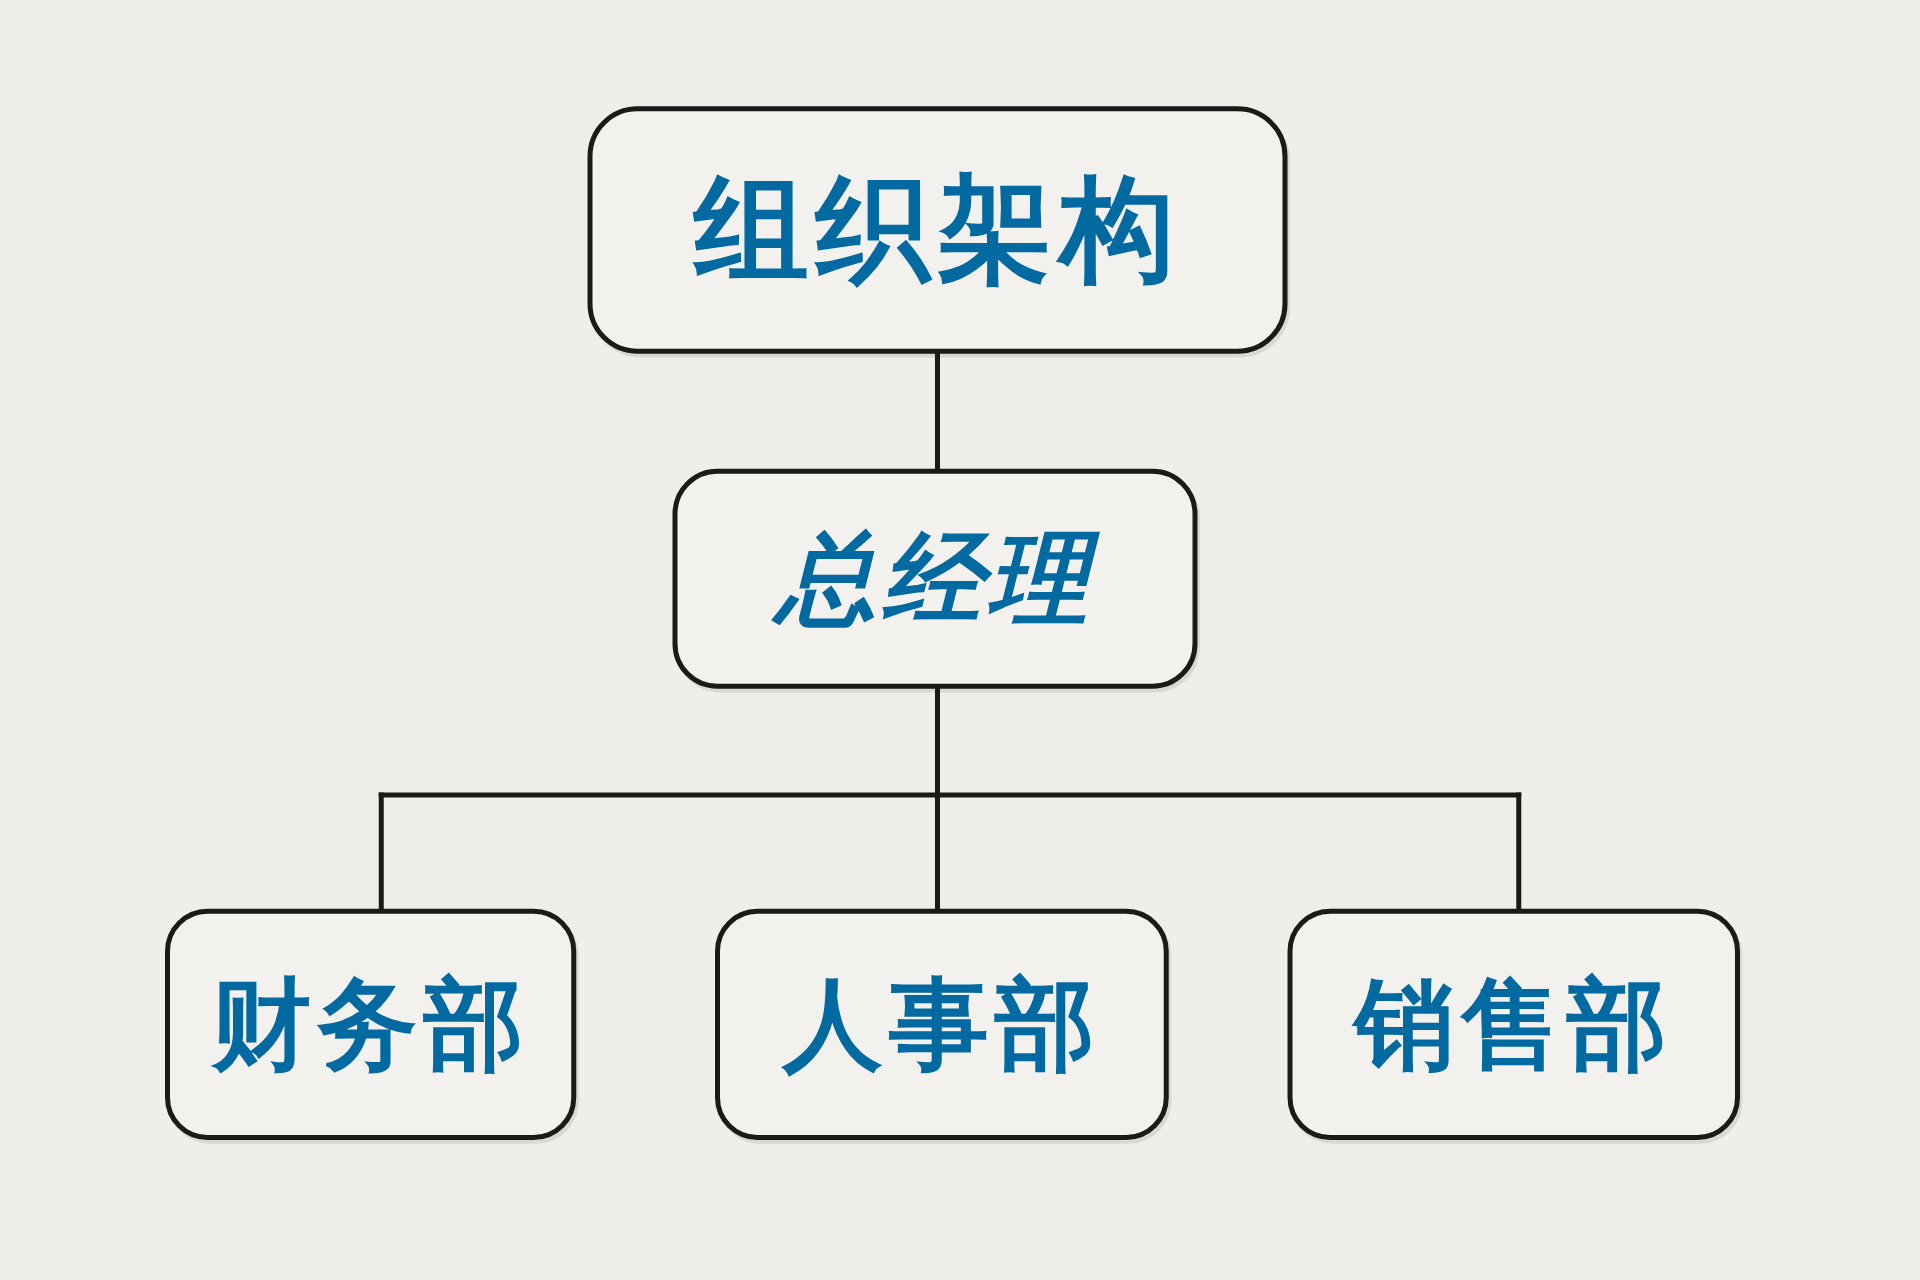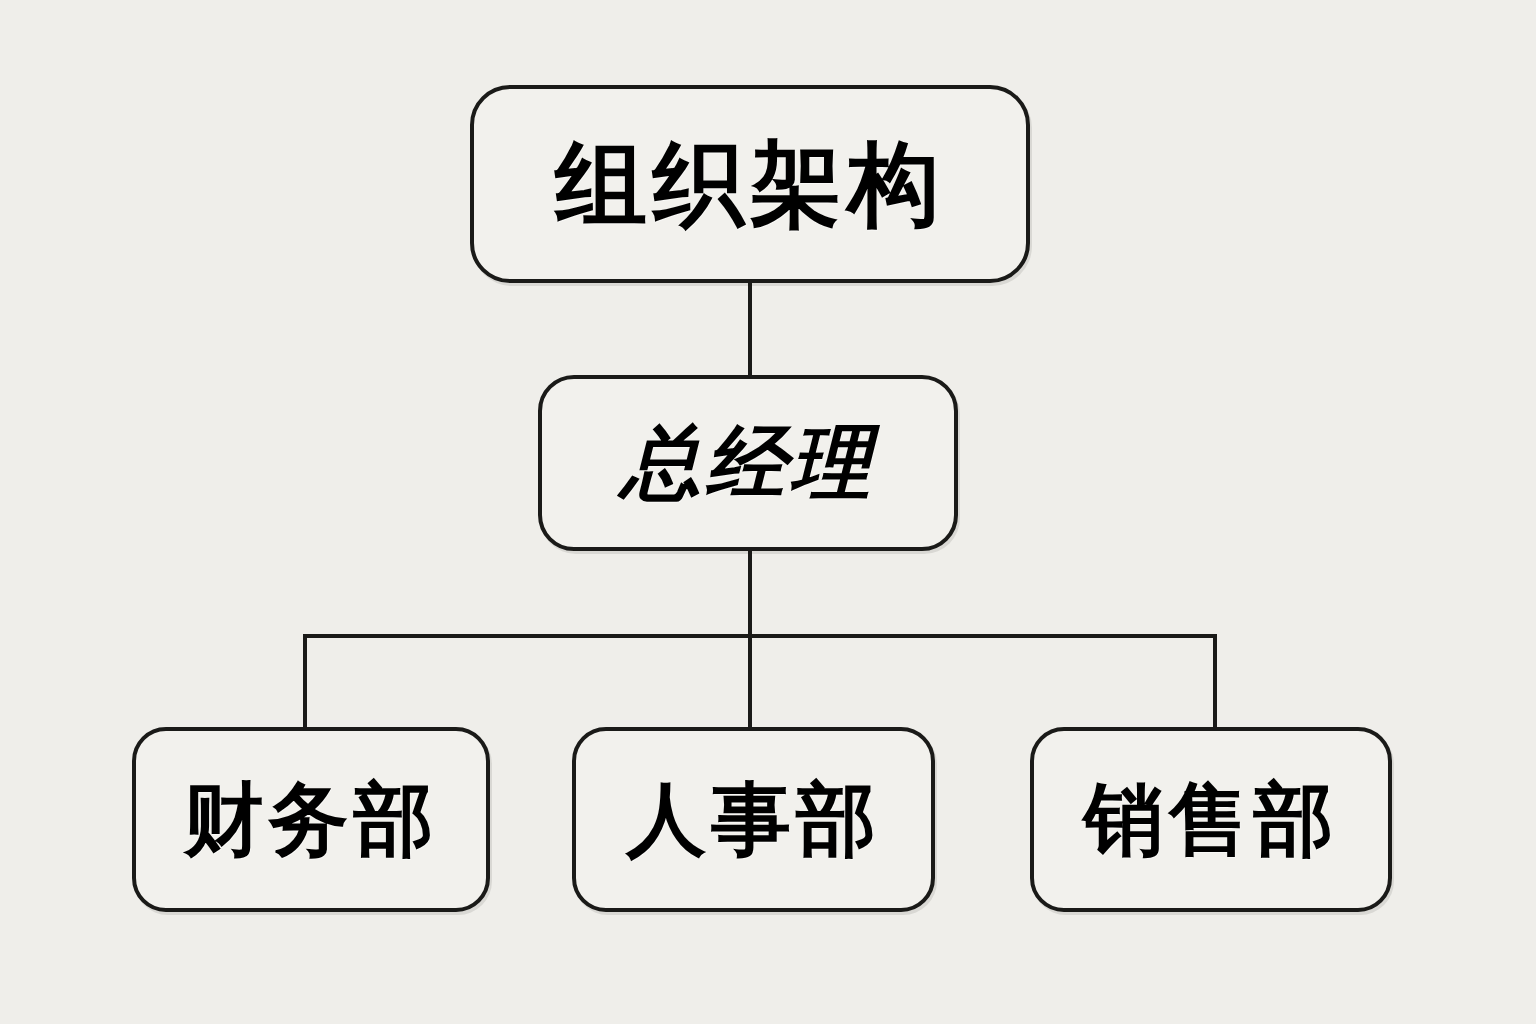--- a/index.html
+++ b/index.html
@@ -40,21 +40,21 @@
     background: #f2f1ed;
     border: 4px solid #1a1a18;
     border-radius: 34px;
     display: flex;
     align-items: center;
     justify-content: center;
     box-shadow: 2px 3px 0 rgba(26, 26, 24, 0.10);
   }
 
   .node-label {
-    color: #000000;
+    color: #0369a1;
     font-weight: 700;
     line-height: 1;
     letter-spacing: 0.06em;
     white-space: nowrap;
     text-shadow: 0.5px 0.5px 0 rgba(255,255,255,0.55);
   }
 
   
   #node-root {
     left: 470px;
@@ -76,21 +76,21 @@
   #node-manager .node-label { font-size: 80px; font-style: italic; }
 
   
   .node-dept {
     top: 727px;
     height: 185px;
     border-radius: 34px;
   }
   .node-dept .node-label { font-size: 80px; }
 
-  #node-dept-0 { left: 132px;  width: 358px; }
+  #node-dept-0 { left: 132px;  width: 329px; }
   #node-dept-1 { left: 572px;  width: 363px; }
   #node-dept-2 { left: 1030px; width: 362px; }
 </style>
 </head>
 <body>
 
 <div id="org-chart-canvas">
 
   <svg id="connector-layer" viewBox="0 0 1536 1024" width="1536" height="1024" aria-hidden="true">
     <g stroke="#1a1a18" stroke-width="4" fill="none" stroke-linecap="square">

